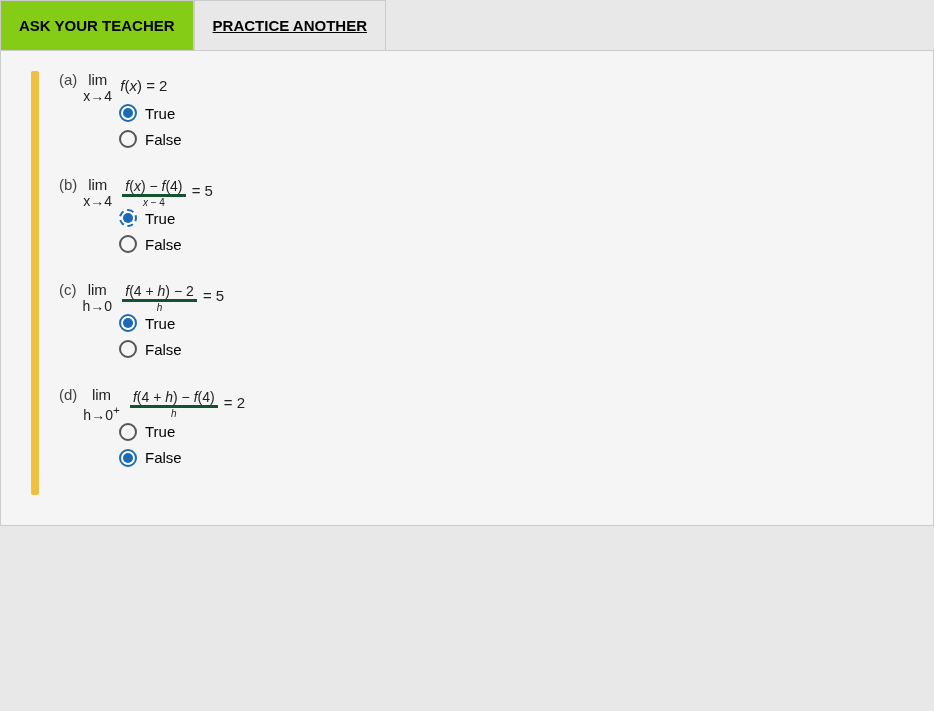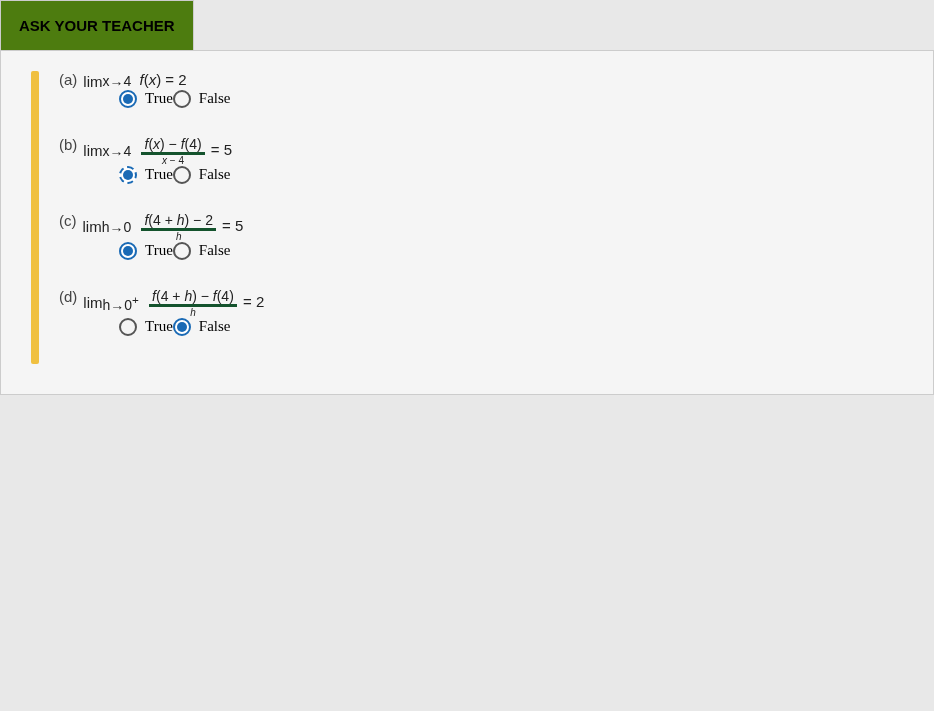--- a/index.html
+++ b/index.html
@@ -10,21 +10,21 @@
       min-height: 711px;
     }
 
     .top-bar {
       display: flex;
       align-items: stretch;
       height: 50px;
     }
 
     .ask-teacher-btn {
-      background: #4d7c0f;
+      background: #84cc16;
       border: 1px solid #ccc;
       border-bottom: none;
       padding: 0 18px;
       font-size: 15px;
       font-weight: bold;
       cursor: pointer;
       display: flex;
       align-items: center;
       color: #000;
     }
@@ -98,39 +98,40 @@
       font-size: 14px;
     }
 
     .fraction .denominator {
       padding: 0 3px;
       font-size: 10px;
     }
 
     .lim-block {
       display: inline-flex;
+      flex-direction: column;
       align-items: center;
       vertical-align: middle;
       margin-right: 4px;
     }
 
     .lim-word {
       font-size: 15px;
     }
 
     .lim-sub {
       font-size: 14px;
       color: #222;
     }
 
     .radio-group {
       margin-left: 60px;
       display: flex;
-      flex-direction: row;
-      font-family: Liberation Serif, serif;
+      flex-direction: column;
+      gap: 8px;
     }
 
     .radio-option {
       display: flex;
       align-items: center;
       gap: 8px;
       font-size: 15px;
       cursor: pointer;
     }
 
@@ -176,20 +177,23 @@
       align-items: flex-start;
       gap: 6px;
     }
   </style>
 </head>
 <body>
 
 <div class="top-bar">
   <button class="ask-teacher-btn">
     <span>ASK YOUR TEACHER</span>
+  </button>
+  <button class="practice-another-btn">
+    <span>PRACTICE ANOTHER</span>
   </button>
 </div>
 
 <div class="main-content">
   <div class="yellow-bar"></div>
   <div class="content-area">
 
 
     <div class="part">
       <div class="part-row">

